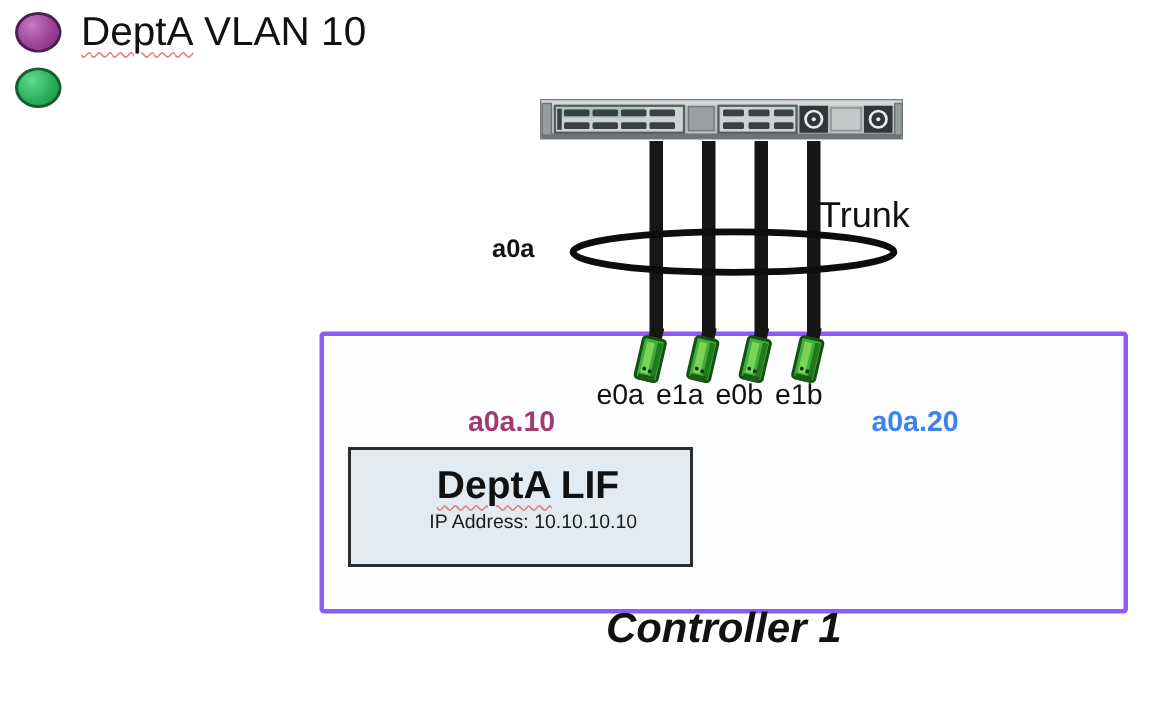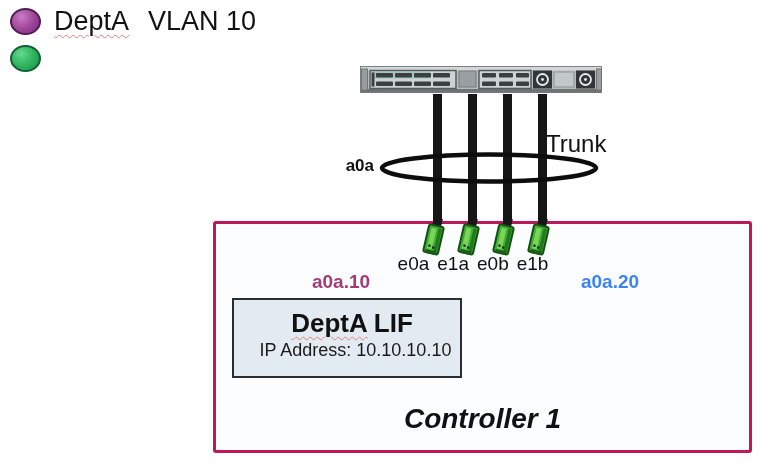--- a/index.html
+++ b/index.html
@@ -12,45 +12,45 @@
   .legend-item.row1{top:5px;}
   .legend-item.row2{top:45px;}
   .dot{width:31px;height:27px;border-radius:50%;box-sizing:border-box;border:2px solid;}
   .dot-a{background:radial-gradient(circle at 35% 30%, #c77cc4 0%, #9c4397 55%, #7c2f7e 100%);border-color:#4f1c55;}
   .dot-b{background:radial-gradient(circle at 35% 30%, #63d98f 0%, #2cb05a 55%, #1d9048 100%);border-color:#135f33;}
   .legend-text{font-size:27px;line-height:32px;white-space:nowrap;}
   .squiggle{
     text-decoration-line:underline;text-decoration-style:wavy;
     text-decoration-color:#e57d7d;text-decoration-thickness:1px;text-underline-offset:4px;
   }
-  .sp{margin-left:19px;}
+  .sp{margin-left:7px;}
   
   .switch{position:absolute;left:360px;top:64px;width:242px;height:32px;}
   
   .cable{position:absolute;top:94px;height:136px;width:9px;background:#161616;}
   .cable1{left:433px;} .cable2{left:468px;} .cable3{left:503px;} .cable4{left:538px;}
   
   .ellipse-wrap{position:absolute;left:378px;top:149px;width:222px;height:38px;}
-  .label-a0a{position:absolute;left:328px;top:156px;width:46px;text-align:right;
+  .label-a0a{position:absolute;left:328px;top:156px;width:46px;text-align:left;
     font-size:17px;font-weight:bold;}
   .label-trunk{position:absolute;left:546px;top:130px;font-size:24px;}
   
-  .controller{position:absolute;left:213px;top:221px;width:539px;height:232px;
-    box-sizing:border-box;border:3px solid #be185d;border-radius:3px;background:#fcfdfe;}
+  .controller{position:absolute;left:213px;top:221px;width:539px;height:188px;
+    box-sizing:border-box;border:3px solid #8b5cf6;border-radius:3px;background:#fcfdfe;}
   .vlan-tag{position:absolute;top:47px;width:120px;text-align:center;
     font-size:19px;font-weight:bold;}
   .vlan-tag.a{left:65px;color:#a23a74;}
   .vlan-tag.b{left:334px;color:#3b82f6;}
   .lif-box{position:absolute;top:74px;height:80px;box-sizing:border-box;
     background:#e3ebf2;border:2.5px solid #2d2d2d;text-align:center;padding-top:9px;}
   .lif-a{left:16px;width:230px;}
   .lif-b{left:295px;width:232px;}
   .lif-title{font-size:26px;font-weight:bold;line-height:1.1;white-space:nowrap;padding-left:10px;}
   .lif-title .sp{margin-left:6px;}
-  .lif-ip{font-size:18px;margin-top:2px;color:#1a1a1a;white-space:nowrap;padding-left:17px;}
+  .lif-ip{font-size:13px;margin-top:2px;color:#1a1a1a;white-space:nowrap;padding-left:17px;}
   .controller-title{position:absolute;left:0;right:0;top:179px;text-align:center;
     font-size:28px;font-weight:bold;font-style:italic;}
   
   .connector{position:absolute;top:218px;width:26px;height:42px;
     transform:rotate(13deg);transform-origin:50% 10%;}
   .conn1{left:425px;} .conn2{left:460px;} .conn3{left:495px;} .conn4{left:530px;}
   .port-labels{position:absolute;left:396px;top:253px;width:154px;display:flex;
     justify-content:center;gap:8px;font-size:19px;}
 </style>
 </head>

